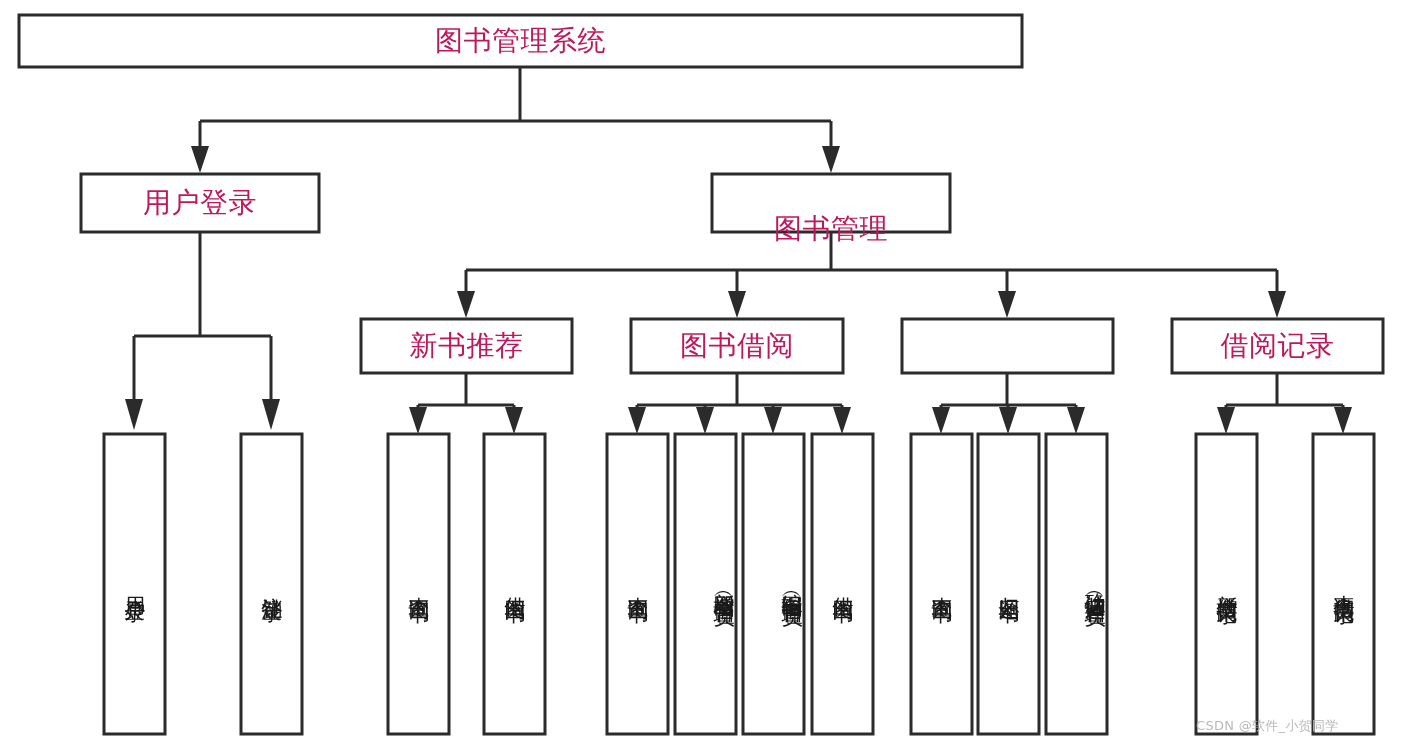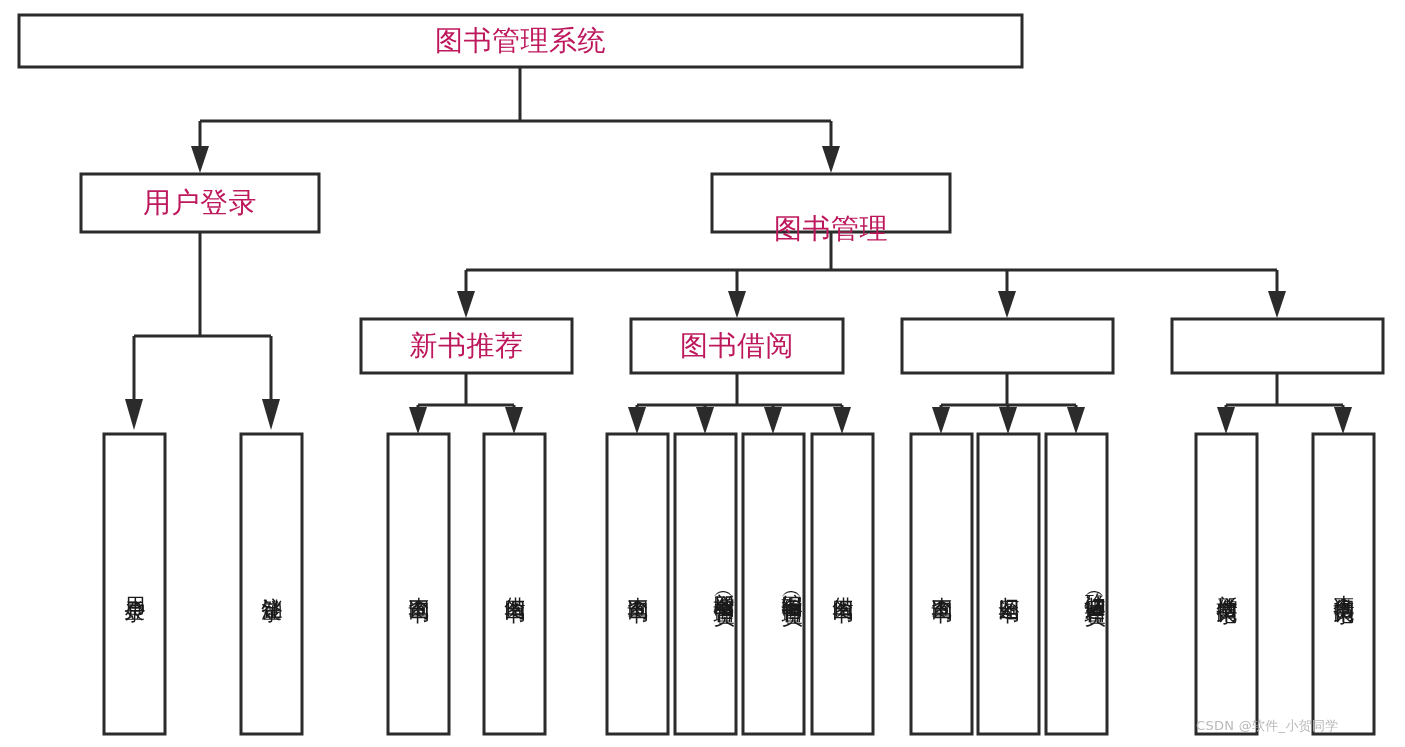--- a/index.html
+++ b/index.html
@@ -186,20 +186,21 @@
 
   </svg>
 
   <div class="label-h" style="left:19px; top:15px; width:1003px; height:52px;">图书管理系统</div>
 
   <div class="label-h" style="left:81px; top:174px; width:238px; height:58px;">用户登录</div>
   <div class="label-h" style="left:712px; top:174px; width:238px; height:58px;margin-top:26px;">图书管理</div>
 
   <div class="label-h" style="left:631px; top:319px; width:212px; height:54px;">图书借阅</div>
   <div class="label-h" style="left:361px; top:319px; width:211px; height:54px;">新书推荐</div>
+  <div class="label-h" style="left:1172px; top:319px; width:211px; height:54px;">借阅记录</div>
 
   <div class="label-v centered" style="left:104px; top:434px; width:61px; height:300px;">用户登录</div>
   <div class="label-v centered" style="left:241px; top:434px; width:61px; height:300px;">注销登录</div>
 
   <div class="label-v centered" style="left:388px; top:434px; width:61px; height:300px;">查询图书</div>
   <div class="label-v centered" style="left:484px; top:434px; width:61px; height:300px;">借阅图书</div>
 
   <div class="label-v centered" style="left:607px; top:434px; width:61px; height:300px;">查询图书</div>
   <div class="label-v" style="left:675px; top:440px; width:61px; height:290px;">新增图书（管理员）</div>
   <div class="label-v" style="left:743px; top:440px; width:61px; height:290px;">编辑图书（管理员）</div>

